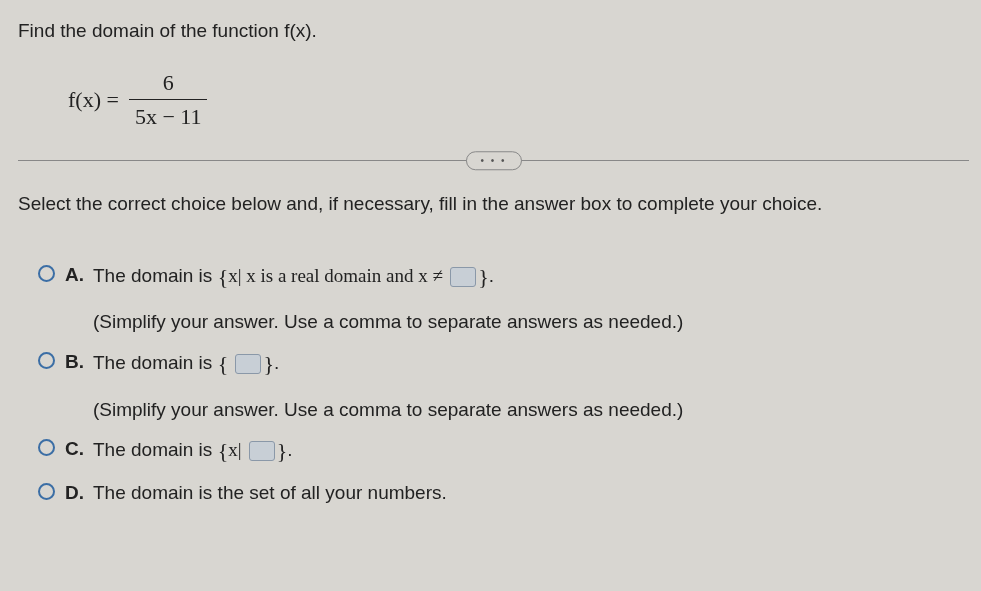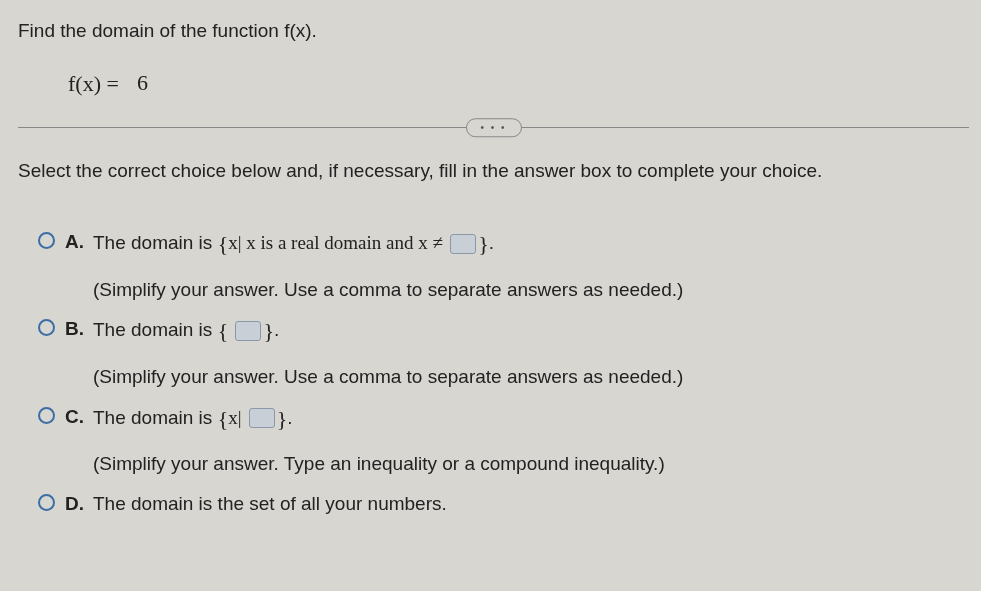--- a/index.html
+++ b/index.html
@@ -131,20 +131,21 @@
 </head>
 <body>
 
 <div class="question-prompt">Find the domain of the function f(x).</div>
 
 <div class="formula-area">
   <div class="formula">
     <span class="fx">f(x) =</span>
     <span class="fraction">
       <span class="numer">6</span>
+      <span class="denom">5x − 11</span>
     </span>
   </div>
 </div>
 
 <div class="divider-area">
   <hr class="divider-line">
   <div class="ellipsis-pill">• • •</div>
 </div>
 
 <div class="instruction">Select the correct choice below and, if necessary, fill in the answer box to complete your choice.</div>
@@ -170,21 +171,20 @@
       <span class="hint">(Simplify your answer. Use a comma to separate answers as needed.)</span>
     </div>
   </div>
 
   <div class="choice">
     <div class="radio"></div>
     <div class="choice-label">C.</div>
     <div class="choice-content">
       <span class="choice-text">The domain is </span><span class="setbrace">{</span><span class="mathx">x|</span>
       <span class="answer-box"></span><span class="setbrace">}</span><span>.</span>
-      <span class="hint">(Simplify your answer. Type an inequality or a compound inequality.)</span>
     </div>
   </div>
 
   <div class="choice">
     <div class="radio"></div>
     <div class="choice-label">D.</div>
     <div class="choice-content">
       <span class="choice-text">The domain is the set of all your numbers.</span>
     </div>
   </div>

